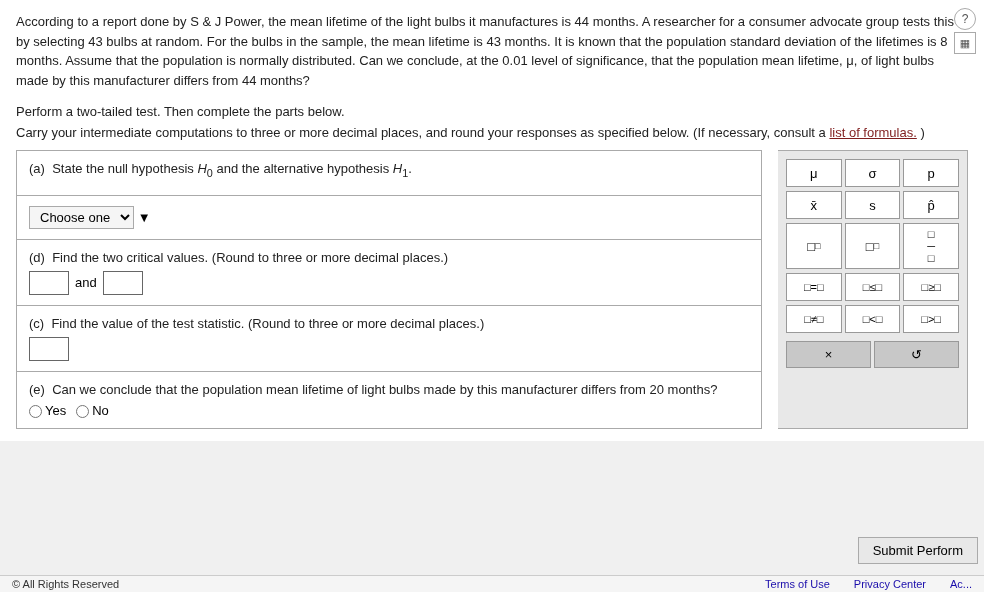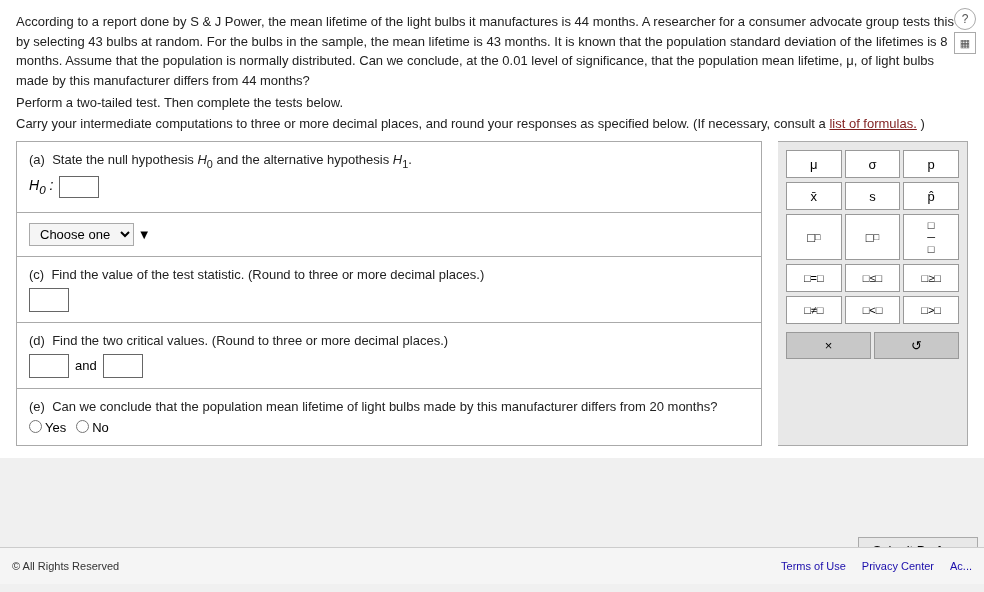--- a/index.html
+++ b/index.html
@@ -13,21 +13,21 @@
       overflow: hidden;
     }
     .main-container {
       background: white;
       padding: 12px 16px;
       width: 100%;
     }
     .problem-text {
       font-size: 13px;
       line-height: 1.5;
-      margin-bottom: 5px;
+      margin-bottom: 14px;
       color: #222;
     }
     .instruction-line {
       font-size: 13px;
       margin-bottom: 6px;
       color: #222;
     }
     .carry-line {
       font-size: 13px;
       margin-bottom: 10px;
@@ -96,21 +96,21 @@
       font-size: 13px;
     }
     .radio-group {
       display: flex;
       align-items: center;
       gap: 10px;
       margin-top: 6px;
     }
     .radio-label {
       display: flex;
-      align-items: flex-start;
+      align-items: flex-end;
       gap: 3px;
       font-size: 13px;
     }
     
     .symbol-panel {
       width: 190px;
       border: 1px solid #aaa;
       border-left: none;
       background: #e8e8e8;
       padding: 8px;
@@ -182,34 +182,34 @@
       display: flex;
       align-items: center;
       justify-content: center;
       background: white;
       font-size: 11px;
       cursor: pointer;
       color: #555;
     }
     .footer-bar {
       position: absolute;
-      bottom: 8px;
+      bottom: 0;
       width: 100%;
       background: #f5f5f5;
       border-top: 1px solid #ccc;
       display: flex;
       align-items: center;
       justify-content: space-between;
-      padding: 12px 12px;
+      padding: 2px 12px;
       font-size: 11px;
       color: #333;
     }
     .footer-links {
       display: flex;
-      gap: 16px;
+      gap: 24px;
       justify-content: flex-end;
     }
     .footer-links a {
       color: #1a0dab;
       font-size: 11px;
       text-decoration: none;
     }
     .submit-btn {
       position: absolute;
       bottom: 28px;
@@ -235,71 +235,67 @@
 </head>
 <body>
 
 <div class="main-container">
 
   <div class="help-icon">?</div>
   <div class="calculator-icon">▦</div>
 
   <div class="problem-text">According to a report done by S &amp; J Power, the mean lifetime of the light bulbs it manufactures is 44 months. A researcher for a consumer advocate group tests this by selecting 43 bulbs at random. For the bulbs in the sample, the mean lifetime is 43 months. It is known that the population standard deviation of the lifetimes is 8 months. Assume that the population is normally distributed. Can we conclude, at the 0.01 level of significance, that the population mean lifetime, μ, of light bulbs made by this manufacturer differs from 44 months?</div>
 
-  <div class="instruction-line">Perform a two-tailed test. Then complete the tests below.</div>
+  <div class="instruction-line">Perform a two-tailed test. Then complete the parts below.</div>
   <div class="carry-line">
     <span>Carry your intermediate computations to three or more decimal places, and round your responses as specified below. (If necessary, consult a</span>
     <a href="#">list of formulas.</a>
     <span>)</span>
   </div>
 
   <div class="content-area">
 
     <div class="questions-panel">
 
       <div class="question-row">
         <div class="question-label">
           <span>(a)</span>&nbsp;
           <span>State the null hypothesis <em>H</em><sub>0</sub> and the alternative hypothesis <em>H</em><sub>1</sub>.</span>
-        </div>
-        <div class="hypothesis-line">
-          <span class="hypothesis-label math-symbol"><em>H</em><sub>0</sub> :</span>
-          <input type="text" class="input-box" value="" style="">
         </div>
       </div>
 
       <div class="question-row">
         <select class="dropdown-select">
           <option>Choose one</option>
           <option>z</option>
           <option>t</option>
           <option>chi-square</option>
           <option>F</option>
         </select>
         <span> ▼</span>
       </div>
 
       <div class="question-row">
         <div class="question-label">
-          <span>(c)</span>&nbsp;
-          <span>Find the value of the test statistic. (Round to three or more decimal places.)</span>
-        </div>
-        <div style="margin-top:4px;">
-          <input type="text" class="stat-input" value="" style="">
-        </div>
-      </div>
-
-      <div class="question-row">
-        <div class="question-label">
           <span>(d)</span>&nbsp;
           <span>Find the two critical values. (Round to three or more decimal places.)</span>
         </div>
         <div class="critical-values-line">
           <input type="text" class="stat-input" value="" style="">
           <span class="and-text">and</span>
+          <input type="text" class="stat-input" value="" style="">
+        </div>
+      </div>
+
+      <div class="question-row">
+        <div class="question-label">
+          <span>(c)</span>&nbsp;
+          <span>Find the value of the test statistic. (Round to three or more decimal places.)</span>
+        </div>
+        <div style="margin-top:4px;">
           <input type="text" class="stat-input" value="" style="">
         </div>
       </div>
 
       <div class="question-row">
         <div class="question-label">
           <span>(e)</span>&nbsp;
           <span>Can we conclude that the population mean lifetime of light bulbs made by this manufacturer differs from 20 months?</span>
         </div>
         <div class="radio-group">

